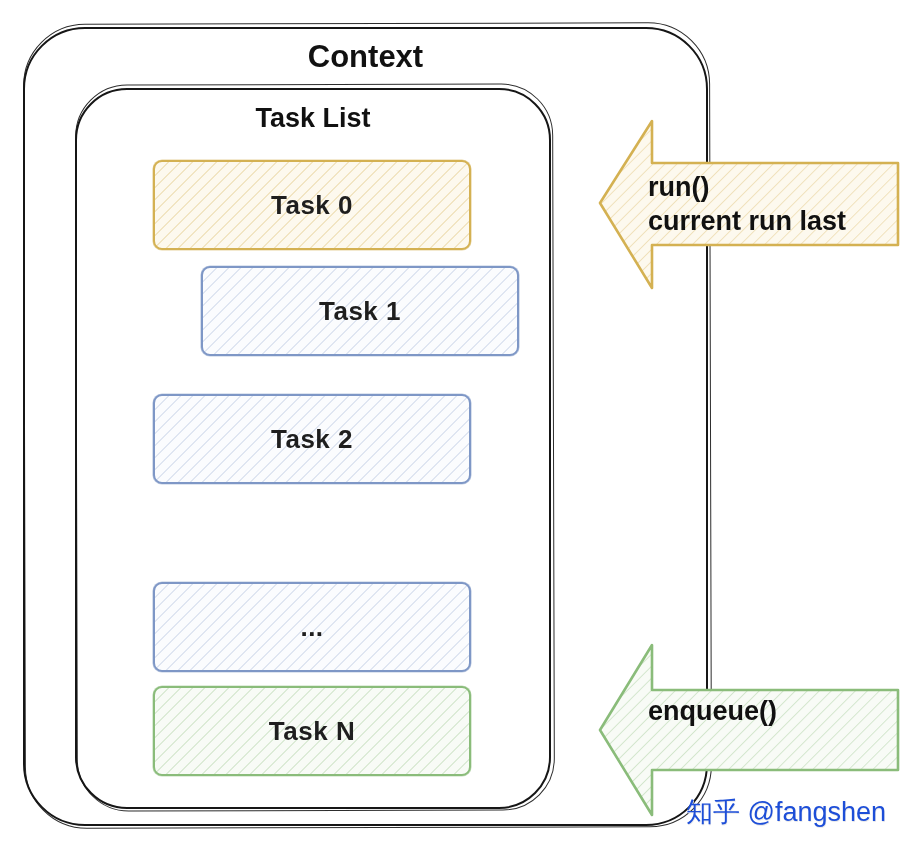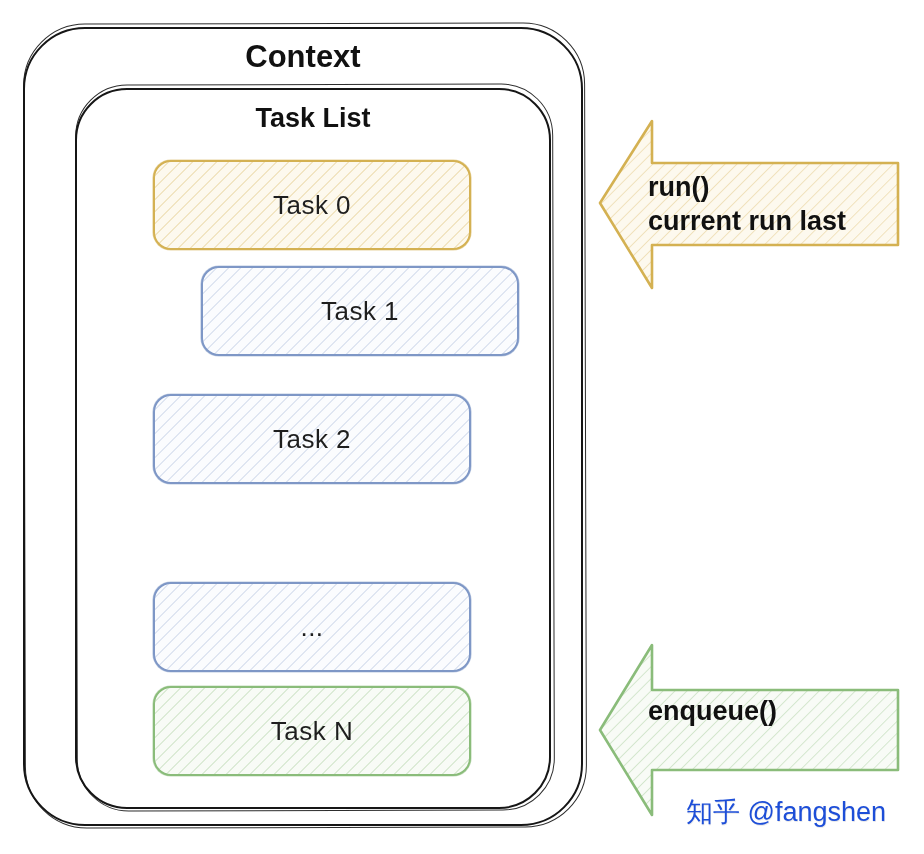--- a/index.html
+++ b/index.html
@@ -23,21 +23,21 @@
     content: "";
     position: absolute;
     inset: -6px -5px -4px -1px;
     border: 1.4px solid rgba(22,22,22,0.9);
     border-radius: inherit;
     transform: rotate(-0.15deg);
     pointer-events: none;
   }
   .context-box {
     left: 23px; top: 27px;
-    width: 560px; height: 799px;
+    width: 685px; height: 799px;
     border-radius: 62px;
   }
   .tasklist-box {
     left: 75px; top: 88px;
     width: 476px; height: 721px;
     border-radius: 52px;
   }
   .frame-title {
     position: absolute;
     left: 0; right: 0;
@@ -47,27 +47,28 @@
   }
   .context-title { top: 10px; font-size: 31px; }
   .tasklist-title { top: 13px; font-size: 27px; }
 
   
   .task {
     position: absolute;
     left: 153px;
     width: 318px;
     height: 90px;
-    border-radius: 18px;
+    border-radius: 9px;
     display: flex;
     align-items: center;
     justify-content: center;
     font-size: 26px;
     color: #1e1e1e;
     letter-spacing: 0.5px;
+    font-weight: bold;
   }
   .task-yellow {
     border: 2.4px solid #d4b152;
     background:
       repeating-linear-gradient(135deg, rgba(212,177,82,0.28) 0 1.6px, transparent 1.6px 8.5px),
       #fdf9ee;
     box-shadow: 0 0 0 0.6px rgba(212,177,82,0.55);
   }
   .task-blue {
     border: 2.4px solid #7e97c6;

